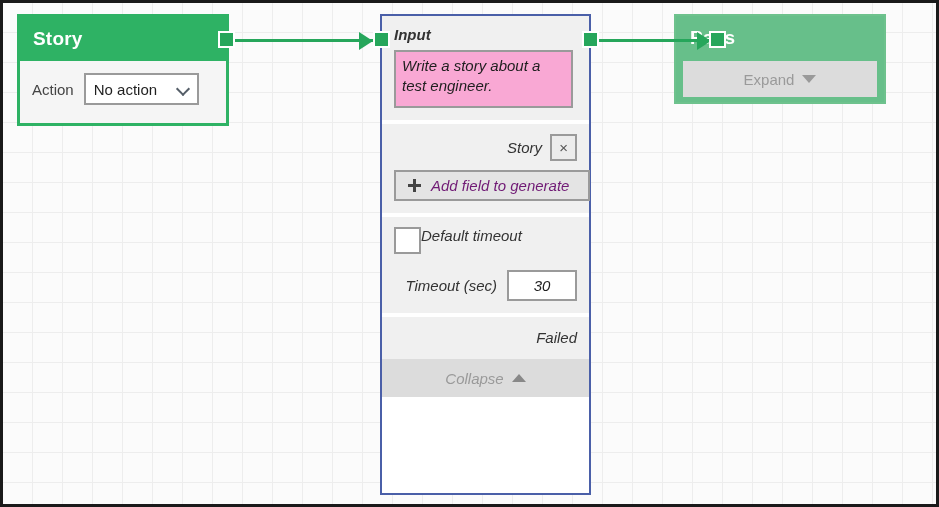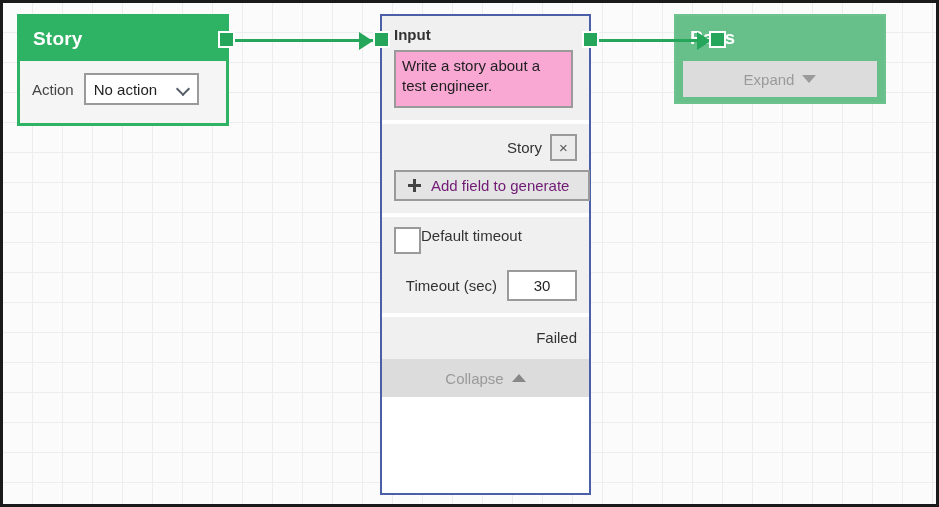--- a/index.html
+++ b/index.html
@@ -111,20 +111,21 @@
     border: 2px solid #4a5fa8;
     background: #ffffff;
   }
   .node-ai .node-header {
     background: #3e5499;
     height: 46px;
     font-size: 19px;
   }
   .ai-sections {
     background: #ffffff;
+    font-style: italic;
   }
   .sec {
     background: #f0f0f0;
     padding: 10px 12px 12px 12px;
     box-sizing: border-box;
   }
   .sec + .sec {
     margin-top: 4px;
   }
   .sec-label {

